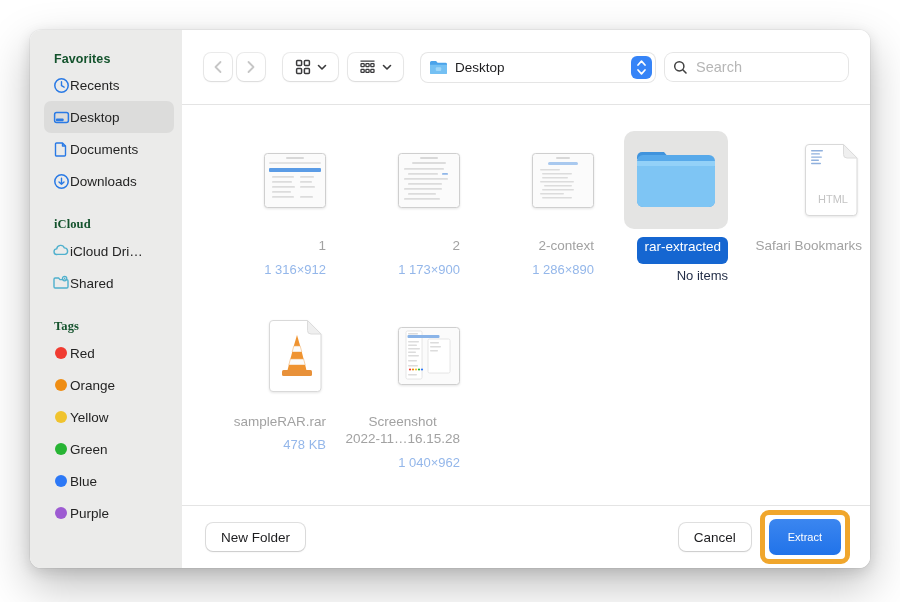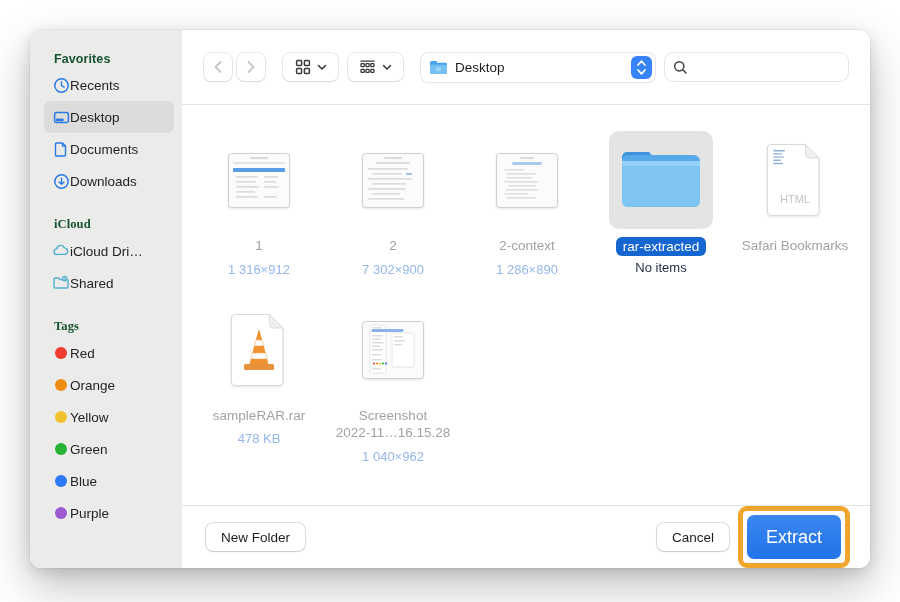--- a/index.html
+++ b/index.html
@@ -61,48 +61,48 @@
     padding:0 8px;box-sizing:border-box;gap:6px;
   }
   .searchbox input{
     border:none;outline:none;flex:1;font-size:14.5px;color:#333;min-width:0;background:transparent;
     font-family:"Liberation Sans","DejaVu Sans",sans-serif;
   }
   .searchbox input::placeholder{color:#b6b6b6;}
   
   .content{height:400px;overflow:hidden;}
   .grid{display:grid;grid-template-columns:repeat(5,134px);padding:26px 0 0 10px;row-gap:24px;}
-  .file{width:134px;display:flex;flex-direction:column;align-items:center;text-align:center;}
+  .file{width:134px;display:flex;flex-direction:column;align-items:flex-end;text-align:center;}
   .thumb-wrap{height:98px;display:flex;align-items:center;justify-content:center;}
   .thumb-wrap.sel{background:#e4e4e3;border-radius:10px;padding:12px 9px;height:74px;margin-top:0px;}
   .thumb{filter:drop-shadow(0 1px 1px rgba(0,0,0,.10));}
   .fname{font-size:13.5px;color:#a2a2a2;margin-top:8px;line-height:1.3;}
   .fname.pill{
-    background:#1566d1;color:#fff;border-radius:6px;padding:1px 7px 0;font-weight:500;
+    background:#1566d1;color:#fff;border-radius:6px;padding:1px 7px 8px;font-weight:500;
   }
   .fname.two{margin-top:8px;}
   .fdim{font-size:13px;color:#94b7ea;margin-top:7px;}
   .fsub-dark{font-size:13px;color:#1f2a44;margin-top:4px;}
   
   .footer{
     height:63px;min-height:63px;border-top:1px solid #e4e4e4;display:flex;align-items:center;
     padding:0 20px 0 24px;box-sizing:border-box;margin-top:auto;
   }
   .btn{
     background:#fff;border:none;border-radius:7px;height:28px;padding:0 15px;font-size:13.5px;color:#1d1d1f;
     box-shadow:0 0 0 1px rgba(0,0,0,.12),0 1px 2px rgba(0,0,0,.10);
     font-family:"Liberation Sans","DejaVu Sans",sans-serif;
   }
   .btn-cancel{margin-left:auto;}
   .hl-box{
     margin-left:9px;border:5px solid #f0a62c;border-radius:9px;padding:4px;display:flex;
   }
   .btn-primary{
-    background:linear-gradient(#3b86f0,#2173e9);color:#fff;border-radius:7px;height:44px;
-    padding:11px 19px;font-size:18px;border:none;box-shadow:none;font-weight:500;
+    background:linear-gradient(#3b86f0,#2173e9);color:#fff;border-radius:7px;height:36px;
+    padding:11px 19px;font-size:11px;border:none;box-shadow:none;font-weight:500;
     font-family:"Liberation Sans","DejaVu Sans",sans-serif;
   }
 </style>
 </head>
 <body>
 
 <div class="window">
 
   <div class="sidebar">
     <div class="sec-header">Favorites</div>
@@ -273,20 +273,21 @@
               <path d="M2 2 5.5 5.8 9 2" fill="none" stroke="#ffffff" stroke-width="1.7" stroke-linecap="round" stroke-linejoin="round"></path>
             </svg>
         </span>
       </div>
 
       <div class="searchbox">
         <svg width="15" height="15" viewBox="0 0 15 15">
             <circle cx="6.3" cy="6.3" r="4.6" fill="none" stroke="#424242" stroke-width="1.5"></circle>
             <path d="M9.8 9.8 13 13" stroke="#424242" stroke-width="1.6" stroke-linecap="round"></path>
           </svg>
+        <input type="text" placeholder="Search" style="">
       </div>
     </div>
 
     <div class="content">
       <div class="grid">
 
         <div class="file">
           <div class="thumb-wrap">
             <svg class="thumb" width="62" height="55" viewBox="0 0 62 55">
               <rect x="0.5" y="0.5" width="61" height="54" rx="3" fill="#fbfbfb" stroke="#cfcfcf"></rect>
@@ -322,21 +323,21 @@
                   <rect x="6" y="25" width="44" height="1.8" rx="0.9"></rect>
                   <rect x="10" y="30" width="34" height="1.8" rx="0.9"></rect>
                   <rect x="6" y="35" width="38" height="1.8" rx="0.9"></rect>
                   <rect x="10" y="40" width="28" height="1.8" rx="0.9"></rect>
                   <rect x="6" y="45" width="36" height="1.8" rx="0.9"></rect>
                 </g>
               <rect x="44" y="20" width="6" height="1.8" rx="0.9" fill="#8fb6e8"></rect>
             </svg>
           </div>
           <div class="fname">2</div>
-          <div class="fdim">7 302×900</div>
+          <div class="fdim">1 173×900</div>
         </div>
 
         <div class="file">
           <div class="thumb-wrap">
             <svg class="thumb" width="62" height="55" viewBox="0 0 62 55">
               <rect x="0.5" y="0.5" width="61" height="54" rx="3" fill="#fbfbfb" stroke="#cfcfcf"></rect>
               <rect x="24" y="4" width="14" height="2" rx="1" fill="#d8d8d8"></rect>
               <rect x="16" y="9" width="30" height="3" rx="1.5" fill="#a9c9ef"></rect>
               <g fill="#dcdcdc">
                   <rect x="8" y="16" width="20" height="1.6" rx="0.8"></rect>

